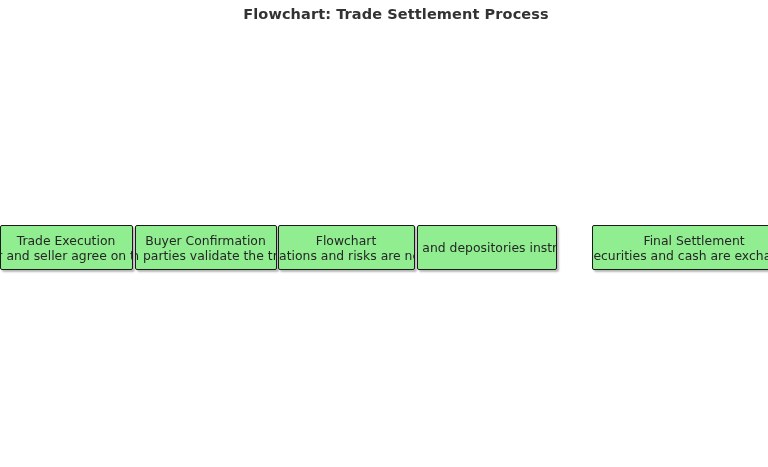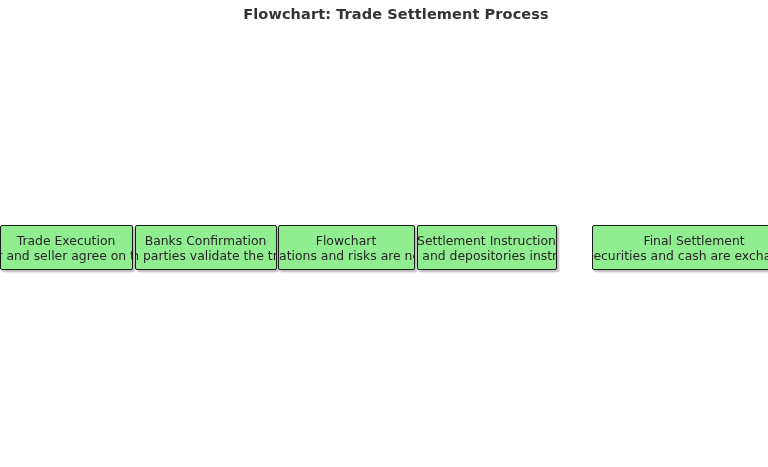--- a/index.html
+++ b/index.html
@@ -78,35 +78,34 @@
 
   <div class="flow-node" style="left: 0px; width: 133px; background: rgb(144, 238, 144); border-color: rgb(26, 26, 26);">
     <div class="flow-node-inner" style="color: rgb(38, 38, 38); left: -39.8047px; width: 209.609px;">
       <span class="node-line node-line-title">Trade Execution</span>
       <span class="node-line node-line-sub">(Buyer and seller agree on terms)</span>
     </div>
   </div>
 
   <div class="flow-node" style="left: 135px; width: 142px; background: rgb(144, 238, 144); border-color: rgb(26, 26, 26);">
     <div class="flow-node-inner" style="color: rgb(38, 38, 38); left: -30.6328px; width: 200.266px;">
-      <span class="node-line node-line-title">Banks Confirmation</span>
+      <span class="node-line node-line-title">Buyer Confirmation</span>
       <span class="node-line node-line-sub">(Both parties validate the trade)</span>
     </div>
   </div>
 
   <div class="flow-node" style="left: 278px; width: 137px; background: rgb(144, 238, 144); border-color: rgb(26, 26, 26);">
     <div class="flow-node-inner" style="color: rgb(38, 38, 38); left: -37.1172px; width: 208.234px;">
       <span class="node-line node-line-title">Flowchart</span>
       <span class="node-line node-line-sub">(Obligations and risks are netted)</span>
     </div>
   </div>
 
   <div class="flow-node" style="left: 417px; width: 140px; background: rgb(144, 238, 144); border-color: rgb(26, 26, 26);">
     <div class="flow-node-inner" style="color: rgb(38, 38, 38); left: -41.9922px; width: 220.984px;">
-      <span class="node-line node-line-title">Settlement Instruction</span>
       <span class="node-line node-line-sub">(Banks and depositories instructed)</span>
     </div>
   </div>
 
   <div class="flow-node" style="left: 558px; width: 205px; background: rgb(144, 238, 144); border-color: rgb(26, 26, 26); margin-left: 34px;">
     <div class="flow-node-inner" style="color: rgb(38, 38, 38); left: -12.2734px; width: 226.547px;">
       <span class="node-line node-line-title">Final Settlement</span>
       <span class="node-line node-line-sub">(Securities and cash are exchanged)</span>
     </div>
   </div>

